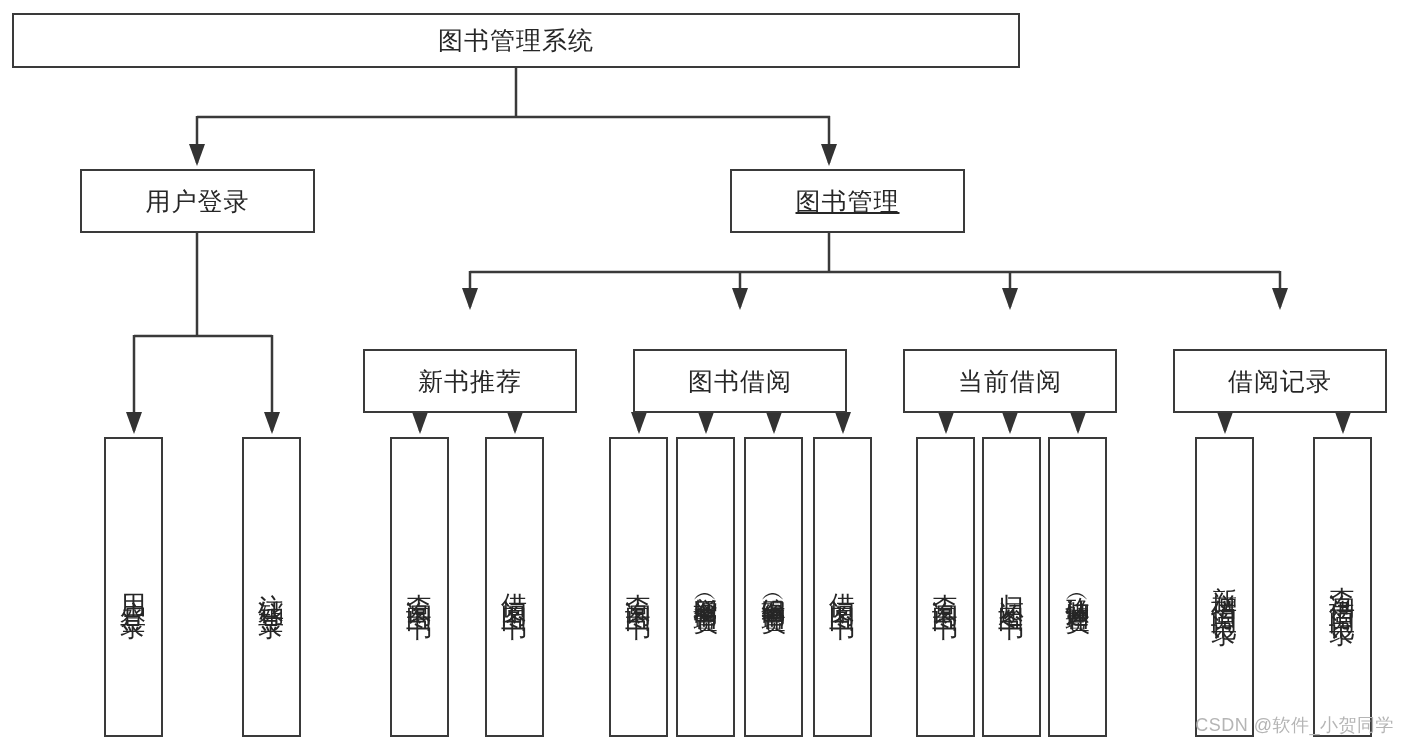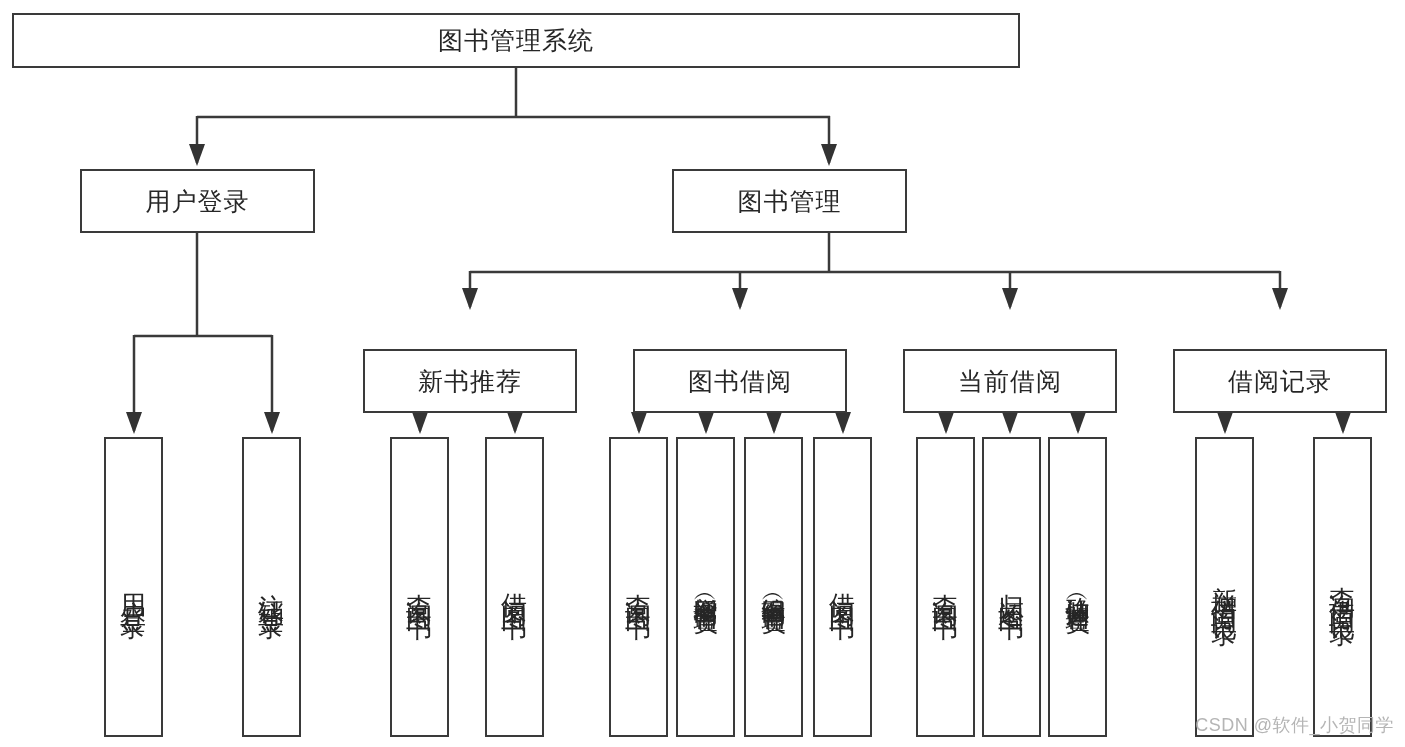--- a/index.html
+++ b/index.html
@@ -31,21 +31,21 @@
     align-items: center;
     justify-content: center;
     color: #262626;
     font-size: 25px;
     letter-spacing: 1px;
     white-space: nowrap;
   }
   .node.root   { left: 12px;  top: 13px;  width: 1008px; height: 55px; }
 
   .node.l2a    { left: 80px;  top: 169px; width: 235px;  height: 64px; }
-  .node.l2b    { left: 672px; top: 169px; width: 235px;  height: 64px; }
+  .node.l2b    { left: 730px; top: 169px; width: 235px;  height: 64px; text-decoration: underline; }
 
   .node.l3 { top: 313px; width: 214px; height: 64px; margin-top: 36px; }
   .node.l3a { left: 363px; }
   .node.l3b { left: 633px; }
   .node.l3c { left: 903px; }
   .node.l3d { left: 1173px; }
 
   .leaf {
     position: absolute;
     top: 437px;

